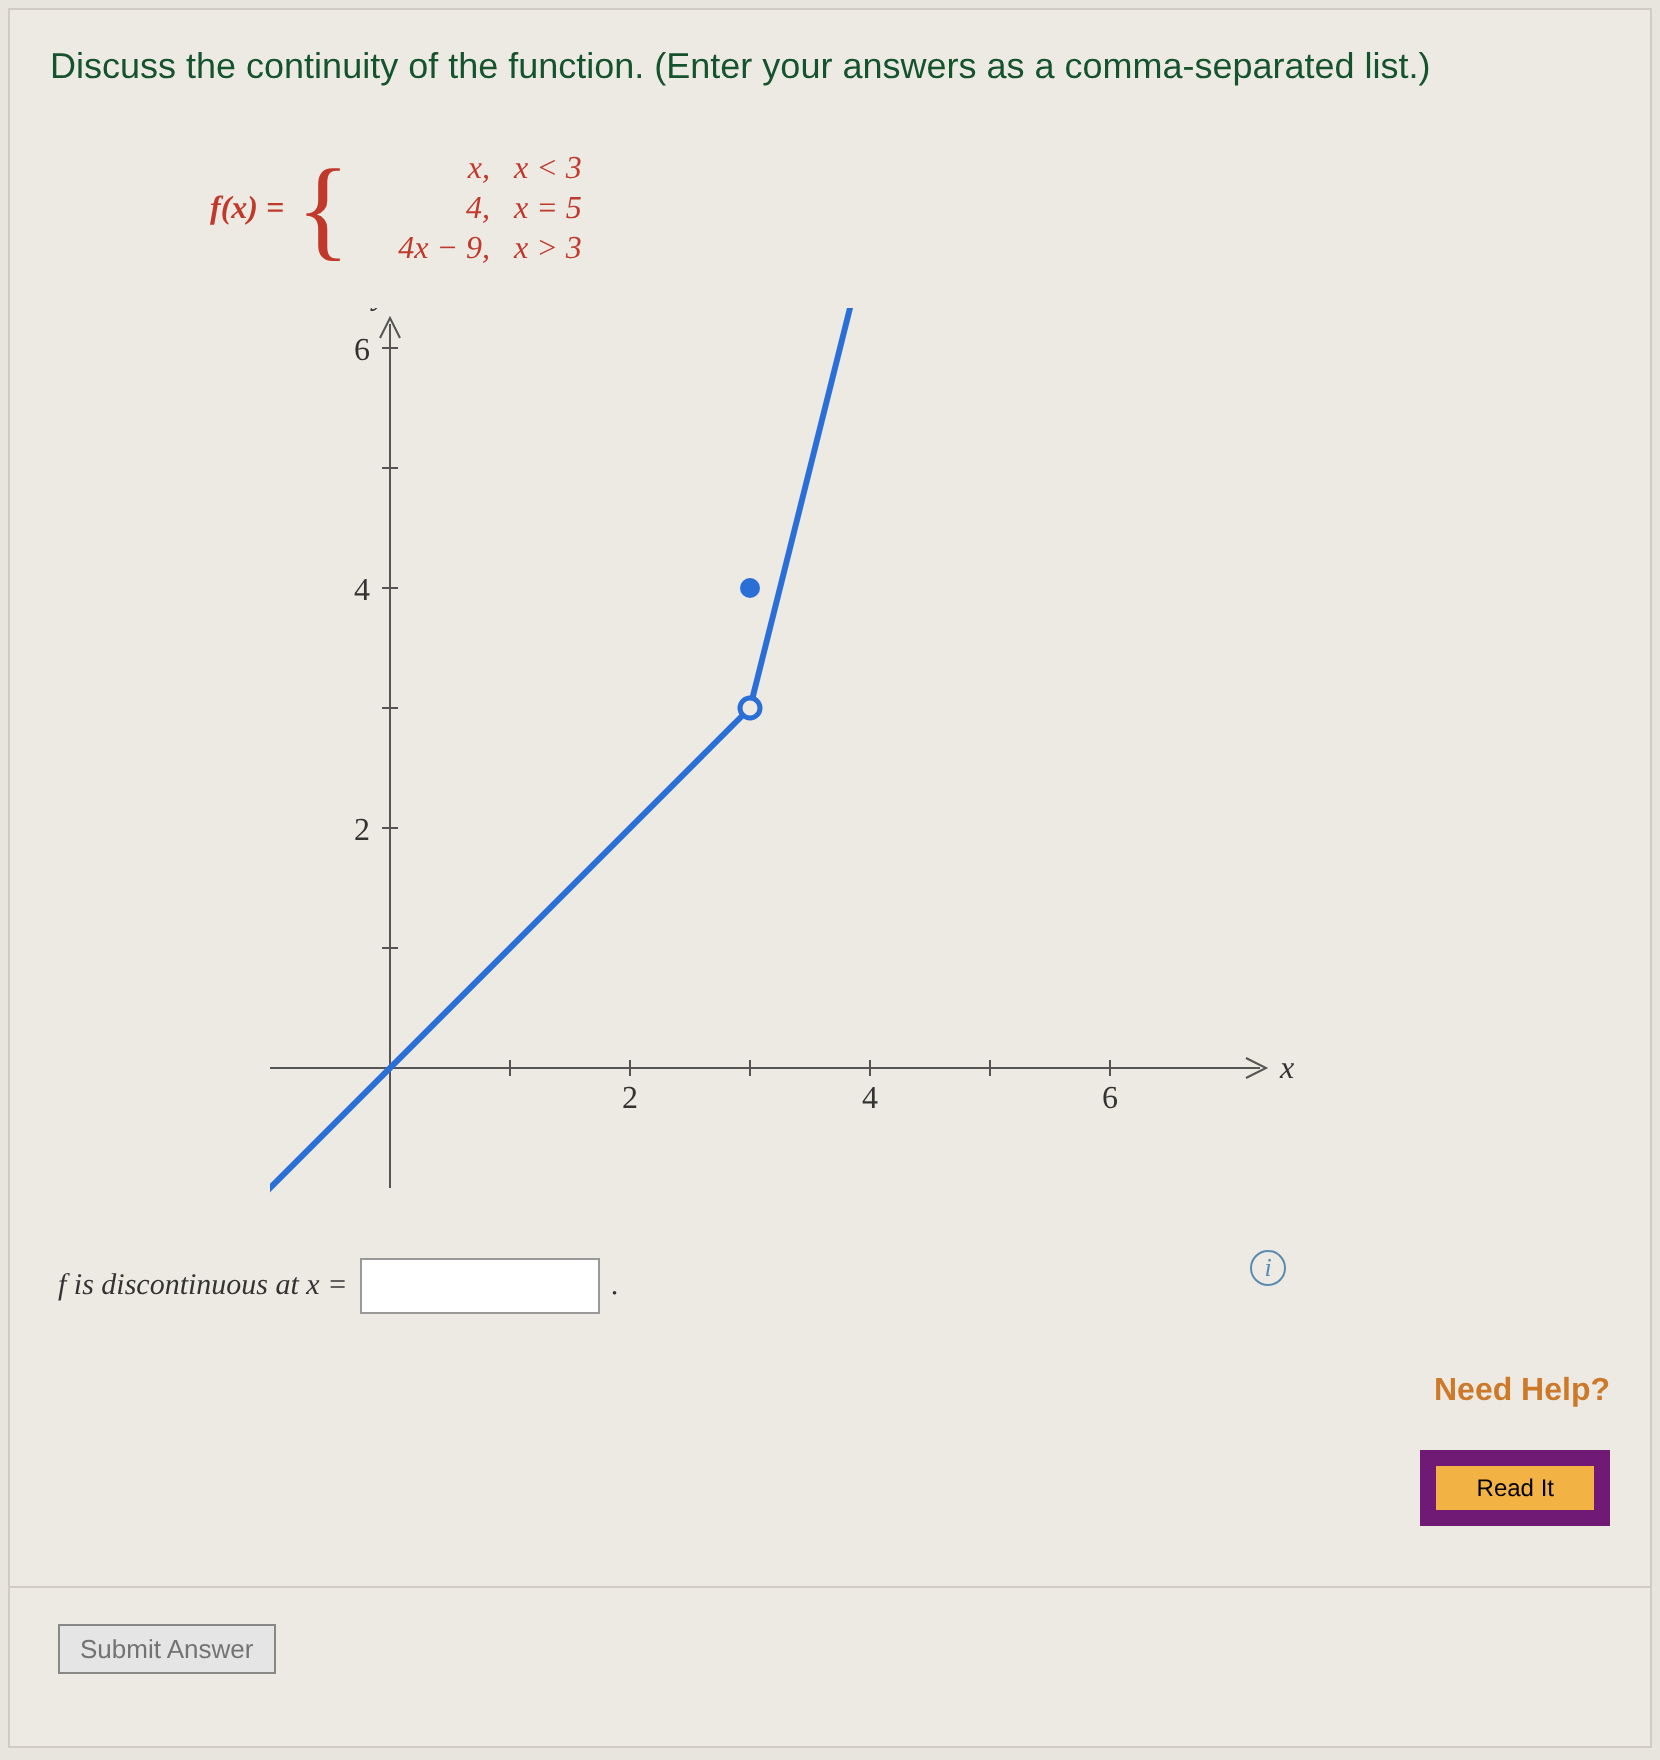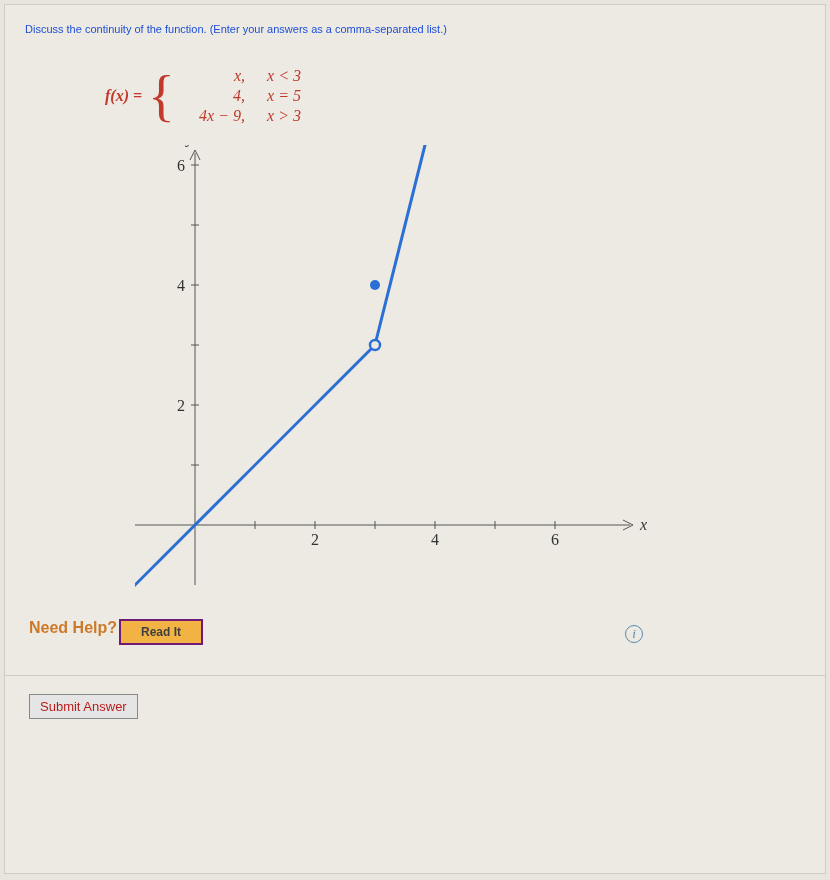--- a/index.html
+++ b/index.html
@@ -14,22 +14,22 @@
   }
   .container {
     padding: 18px 20px;
     border: 1px solid #d0ccc3;
     background: #edeae3;
     margin: 4px;
     height: 870px;
     position: relative;
   }
   .question-text {
-    font-size: 11px;
-    color: #1d4ed8;
+    font-size: 18px;
+    color: #14532d;
     margin-bottom: 32px;
   }
   .equation {
     margin: 10px 0 20px 80px;
     font-family: "Times New Roman", serif;
     font-style: italic;
     color: #c0392b;
     font-size: 16px;
     display: flex;
     align-items: center;
@@ -54,21 +54,21 @@
   .case-row {
     display: flex;
   }
   .case-expr {
     width: 70px;
     text-align: right;
     padding-right: 6px;
   }
   .case-cond {
     width: 60px;
-    text-align: center;
+    text-align: left;
     padding-left: 6px;
   }
   .chart-wrap {
     margin: 10px 0 20px 110px;
   }
   .answer-row {
     margin: 20px 0 30px 4px;
     font-size: 15px;
     font-style: italic;
     font-family: "Times New Roman", serif;
@@ -83,43 +83,44 @@
     border: 1px solid #999;
     background: #fff;
     font-size: 14px;
     padding: 2px 6px;
     font-family: Arial, sans-serif;
     font-style: normal;
   }
   .help-row {
     margin: 20px 0 30px 4px;
     display: flex;
-    align-items: flex-start;
-    gap: 2px;
+    align-items: flex-end;
+    gap: 20px;
+    flex-direction: column;
   }
   .need-help {
     color: #cc7a2a;
     font-weight: bold;
     font-size: 16px;
     font-family: Arial, sans-serif;
   }
   .read-it {
     background: #f3b344;
-    border: 2px solid #701a75;
-    color: #404040;
+    border: 8px solid #701a75;
+    color: #000000;
     font-size: 12px;
-    font-weight: bold;
+    font-weight: normal;
     padding: 4px 20px;
     cursor: pointer;
     font-family: Arial, sans-serif;
   }
   .submit-btn {
     background: #e5e5e5;
     border: 1px solid #888;
-    color: #b91c1c;
+    color: #737373;
     font-size: 13px;
     padding: 4px 10px;
     cursor: pointer;
     margin-left: 4px;
     font-family: Arial, sans-serif;
   }
   hr.sep {
     border: none;
     border-top: 1px solid #d0ccc3;
     margin: 18px -20px;
@@ -218,20 +219,27 @@
       </g>
 
       <circle cx="240" cy="200" r="5" fill="#edeae3" stroke="#2a6fd6" stroke-width="2.5"></circle>
 
       <circle cx="240" cy="140" r="5" fill="#2a6fd6"></circle>
     </svg>
   </div>
 
   <div class="info-icon">i</div>
 
+  <div class="answer-row">
+    <span>
+      <span class="f-it">f</span><span> is discontinuous at x =</span>
+    </span>
+    <input type="text" class="answer-input" value="" style="">
+    <span>.</span>
+  </div>
 
   <div class="help-row">
     <span class="need-help">Need Help?</span>
     <button class="read-it">Read It</button>
   </div>
 
   <hr class="sep">
 
   <button class="submit-btn">Submit Answer</button>
 

